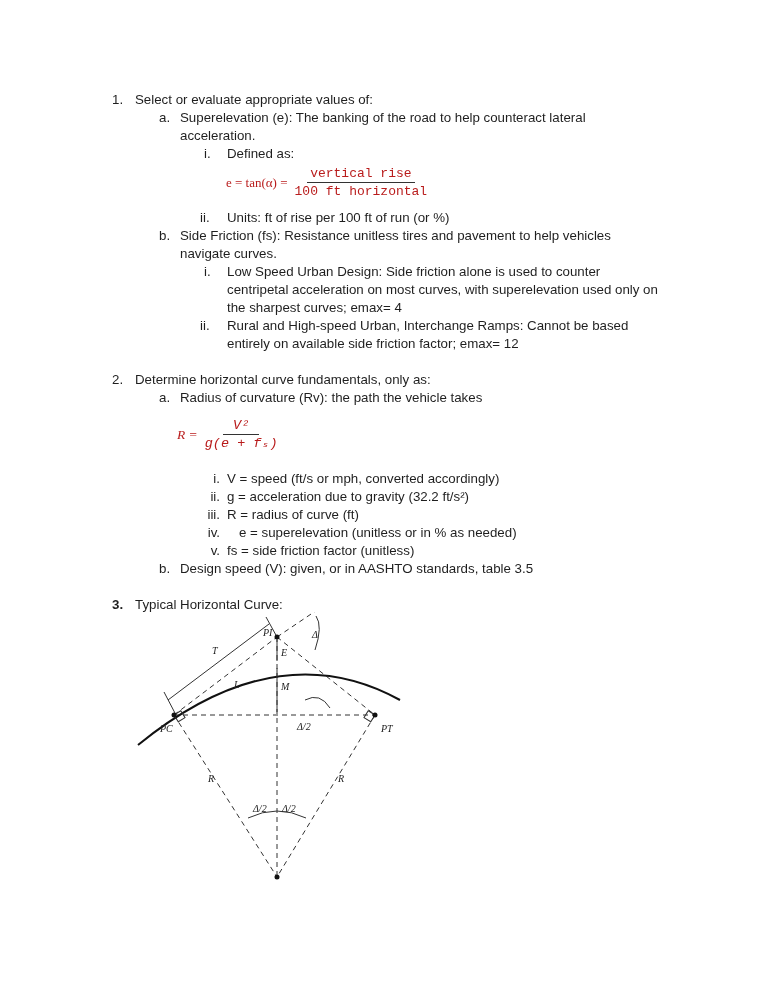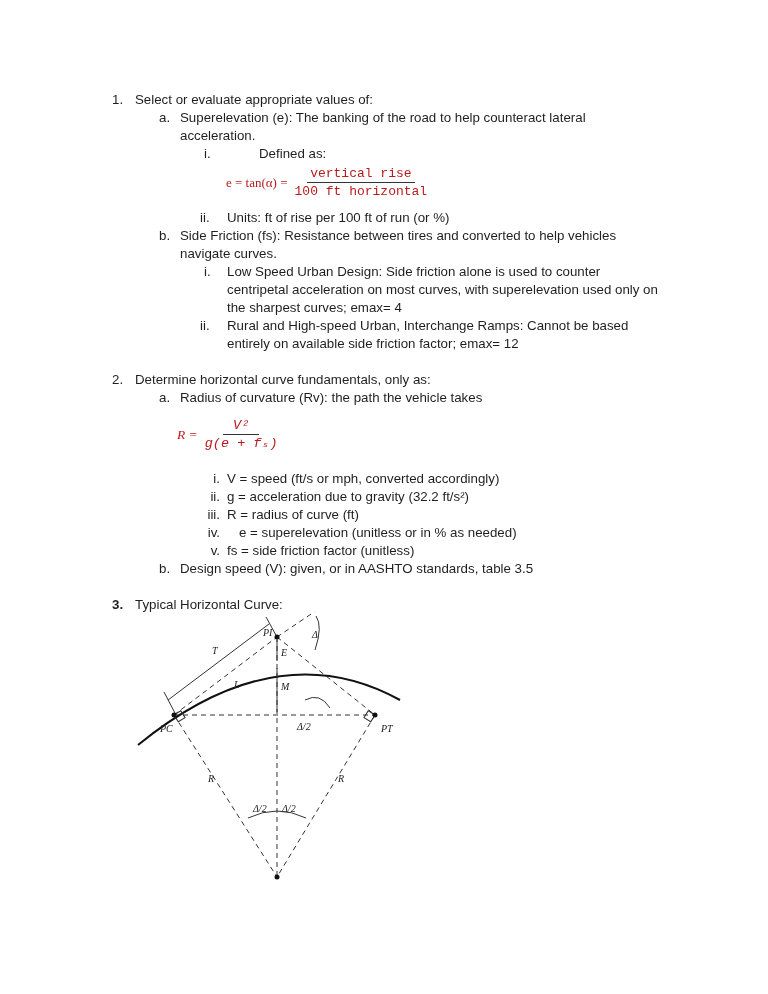--- a/index.html
+++ b/index.html
@@ -23,35 +23,35 @@
 <body>
 
 <div class="line" style="left:112px;top:91px;">1.</div>
 <div class="line" style="left:135px;top:91px;"><b>Select or evaluate appropriate values of:</b></div>
 
 <div class="line" style="left:159px;top:109px;">a.</div>
 <div class="line" style="left:180px;top:109px;"><b>Superelevation (e):</b><span> The banking of the road to help counteract lateral</span></div>
 <div class="line" style="left:180px;top:127px;">acceleration.</div>
 
 <div class="line" style="left:204px;top:145px;">i.</div>
-<div class="line" style="left:227px;top:145px;margin-left:32px;">Defined as:</div>
+<div class="line" style="left:227px;top:145px;">Defined as:</div>
 
 <div class="formula" style="left:226px;top:166px;font-size:13px;">
   <span>e = tan(α) =</span>
   <span class="frac">
     <span class="top">vertical rise</span>
     <span class="bot">100 ft horizontal</span>
   </span>
 </div>
 
 <div class="line" style="left:200px;top:209px;">ii.</div>
 <div class="line" style="left:227px;top:209px;">Units: ft of rise per 100 ft of run (or %)</div>
 
 <div class="line" style="left:159px;top:227px;">b.</div>
-<div class="line" style="left:180px;top:227px;"><b>Side Friction (fs):</b><span> Resistance between tires and converted to help vehicles</span></div>
+<div class="line" style="left:180px;top:227px;"><b>Side Friction (fs):</b><span> Resistance unitless tires and pavement to help vehicles</span></div>
 <div class="line" style="left:180px;top:245px;">navigate curves.</div>
 
 <div class="line" style="left:204px;top:263px;">i.</div>
 <div class="line" style="left:227px;top:263px;">Low Speed Urban Design: Side friction alone is used to counter</div>
 <div class="line" style="left:227px;top:281px;">centripetal acceleration on most curves, with superelevation used only on</div>
 <div class="line" style="left:227px;top:299px;">the sharpest curves; emax= 4</div>
 
 <div class="line" style="left:200px;top:317px;">ii.</div>
 <div class="line" style="left:227px;top:317px;">Rural and High-speed Urban, Interchange Ramps: Cannot be based</div>
 <div class="line" style="left:227px;top:335px;">entirely on available side friction factor; emax= 12</div>

